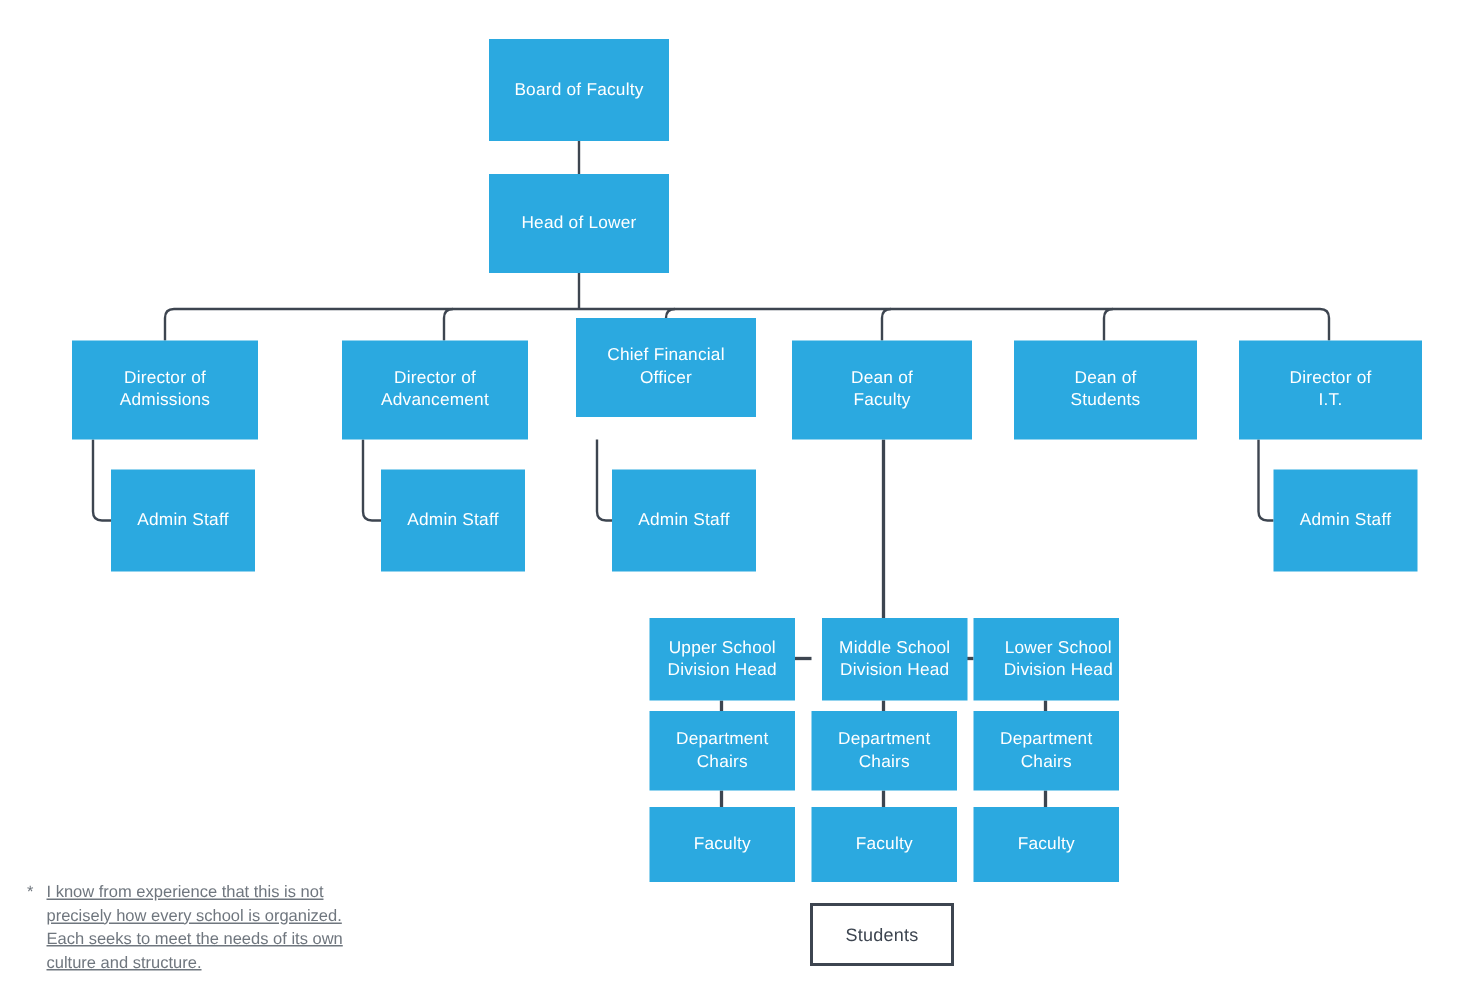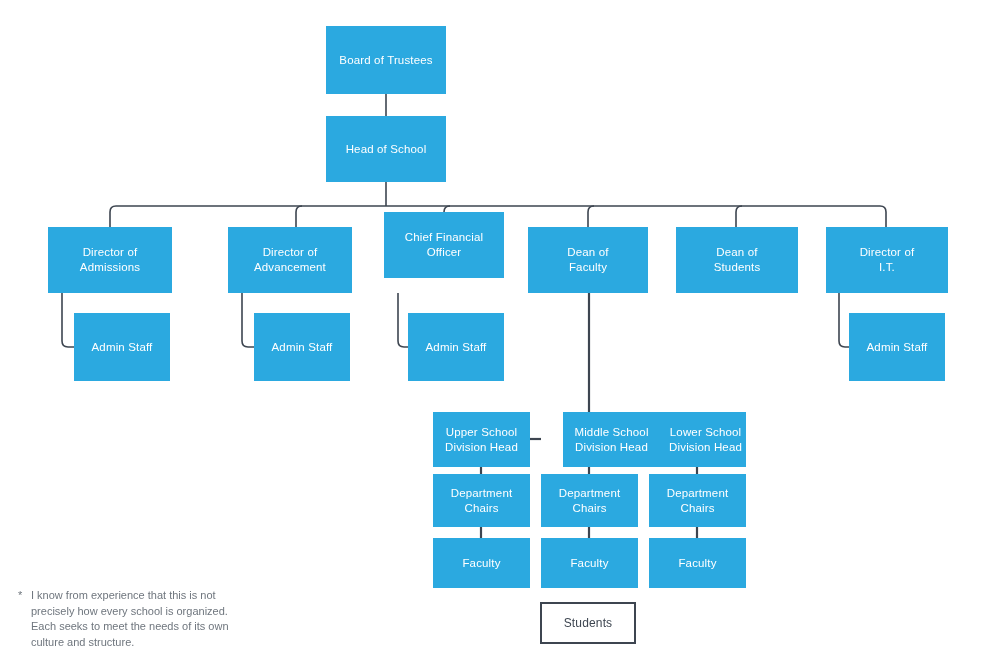--- a/index.html
+++ b/index.html
@@ -64,20 +64,21 @@
   }
   #footnote .fn-mark {
     position: absolute;
     left: 0;
     top: 0;
     font-size: 11px;
   }
   #footnote .fn-text {
     display: block;
     padding-left: 13px;
+    text-decoration: underline;
   }
 </style>
 </head>
 <body>
 
 <div id="chart-canvas">
 
   <svg id="connectors" viewBox="0 0 984 666" xmlns="http://www.w3.org/2000/svg">
     <g fill="none" stroke="#3d4550" stroke-width="1.6">
 
@@ -113,24 +114,24 @@
       <line x1="697" y1="467" x2="697" y2="474"></line>
 
       <line x1="481" y1="527" x2="481" y2="538"></line>
       <line x1="589" y1="527" x2="589" y2="538"></line>
       <line x1="697" y1="527" x2="697" y2="538"></line>
     </g>
   </svg>
 
   <div id="nodes-layer">
       <div class="node" style="left: 326px; top: 26px; width: 120px; height: 68px;">
-        <span class="node-label">Board of Trustees</span>
+        <span class="node-label">Board of Faculty</span>
       </div>
       <div class="node" style="left: 326px; top: 116px; width: 120px; height: 66px;">
-        <span class="node-label">Head of School</span>
+        <span class="node-label">Head of Lower</span>
       </div>
       <div class="node" style="left: 48px; top: 227px; width: 124px; height: 66px;">
         <span class="node-label">Director of
 Admissions</span>
       </div>
       <div class="node" style="left: 228px; top: 227px; width: 124px; height: 66px;">
         <span class="node-label">Director of
 Advancement</span>
       </div>
       <div class="node" style="left: 384px; top: 212px; width: 120px; height: 66px;">
@@ -158,21 +159,21 @@
       <div class="node" style="left: 408px; top: 313px; width: 96px; height: 68px;">
         <span class="node-label">Admin Staff</span>
       </div>
       <div class="node" style="left: 849px; top: 313px; width: 96px; height: 68px;">
         <span class="node-label">Admin Staff</span>
       </div>
       <div class="node" style="left: 433px; top: 412px; width: 97px; height: 55px;">
         <span class="node-label">Upper School
 Division Head</span>
       </div>
-      <div class="node" style="left: 563px; top: 412px; width: 97px; height: 55px;">
+      <div class="node" style="left: 548px; top: 412px; width: 97px; height: 55px;">
         <span class="node-label">Middle School
 Division Head</span>
       </div>
       <div class="node" style="left: 649px; top: 412px; width: 97px; height: 55px; justify-content: flex-end;">
         <span class="node-label">Lower School
 Division Head</span>
       </div>
       <div class="node" style="left: 433px; top: 474px; width: 97px; height: 53px;">
         <span class="node-label">Department
 Chairs</span>

